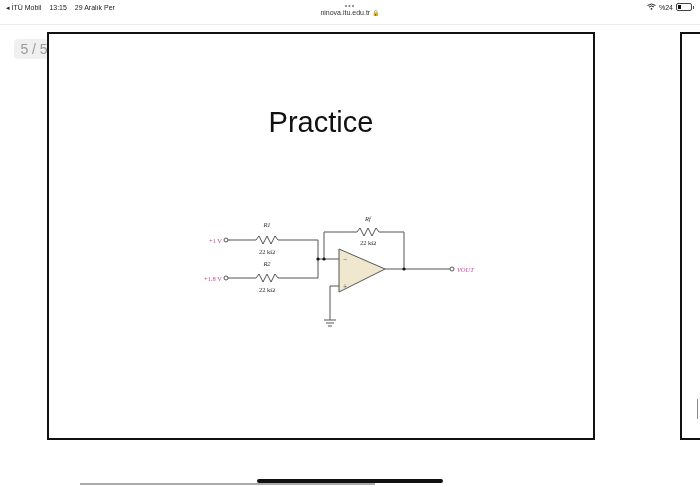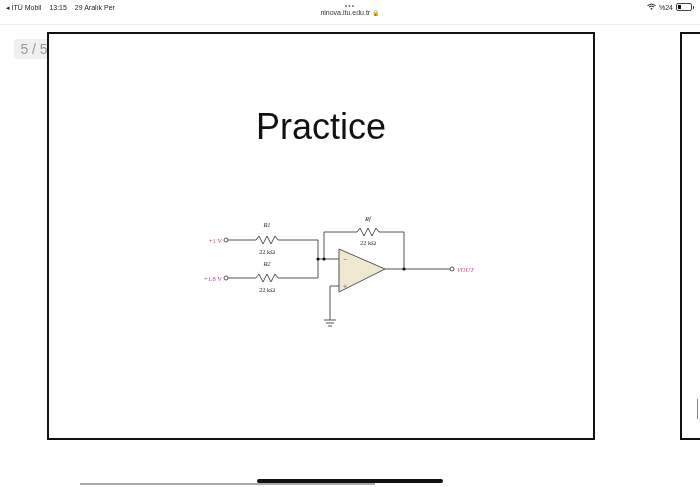--- a/index.html
+++ b/index.html
@@ -10,21 +10,21 @@
   .sb-center { position:absolute; left:0; width:700px; top:2px; text-align:center; font-size:7px; color:#333; }
   .sb-dots { display:block; font-size:7px; letter-spacing:1px; line-height:7px; color:#777; }
   .sb-right { position:absolute; right:8px; top:3px; font-size:7px; color:#222; display:flex; align-items:center; gap:3px; }
   .battery { width:14px; height:6px; border:1px solid #444; border-radius:2px; position:relative; }
   .battery .fill { position:absolute; left:1px; top:1px; width:3px; height:4px; background:#111; }
   .battery::after { content:""; position:absolute; right:-3px; top:2px; width:1px; height:3px; background:#444; }
   .page-indicator { position:absolute; left:14px; top:39px; width:40px; height:20px; background:#f0f0f0; border-radius:4px; color:#999; font-size:14px; text-align:center; line-height:20px; }
   .slide { position:absolute; left:47px; top:32px; width:548px; height:408px; border:2px solid #111; background:#fff; box-sizing:border-box; }
   .slide-next { position:absolute; left:680px; top:32px; width:40px; height:408px; border:2px solid #111; background:#fff; box-sizing:border-box; }
   .slide-next .mark { position:absolute; left:15px; top:365px; width:1px; height:20px; background:#888; }
-  .slide-title { position:absolute; left:0; top:72px; width:100%; text-align:center; font-size:36px; color:#111; }
+  .slide-title { position:absolute; left:0; top:72px; width:100%; text-align:center; font-size:29px; color:#111; }
   .slide-body { position:absolute; left:43px; top:142px; width:470px; font-size:11px; color:#111; line-height:13px; }
   .circuit { position:absolute; left:143px; top:178px; }
   .scroll-track { position:absolute; left:80px; top:483px; width:295px; height:2px; background:#aaa; }
   .scroll-thumb { position:absolute; left:257px; top:479px; width:186px; height:4px; background:#111; border-radius:2px; }
 </style>
 </head>
 <body>
 
 <div class="statusbar">
   <div class="sb-left">

